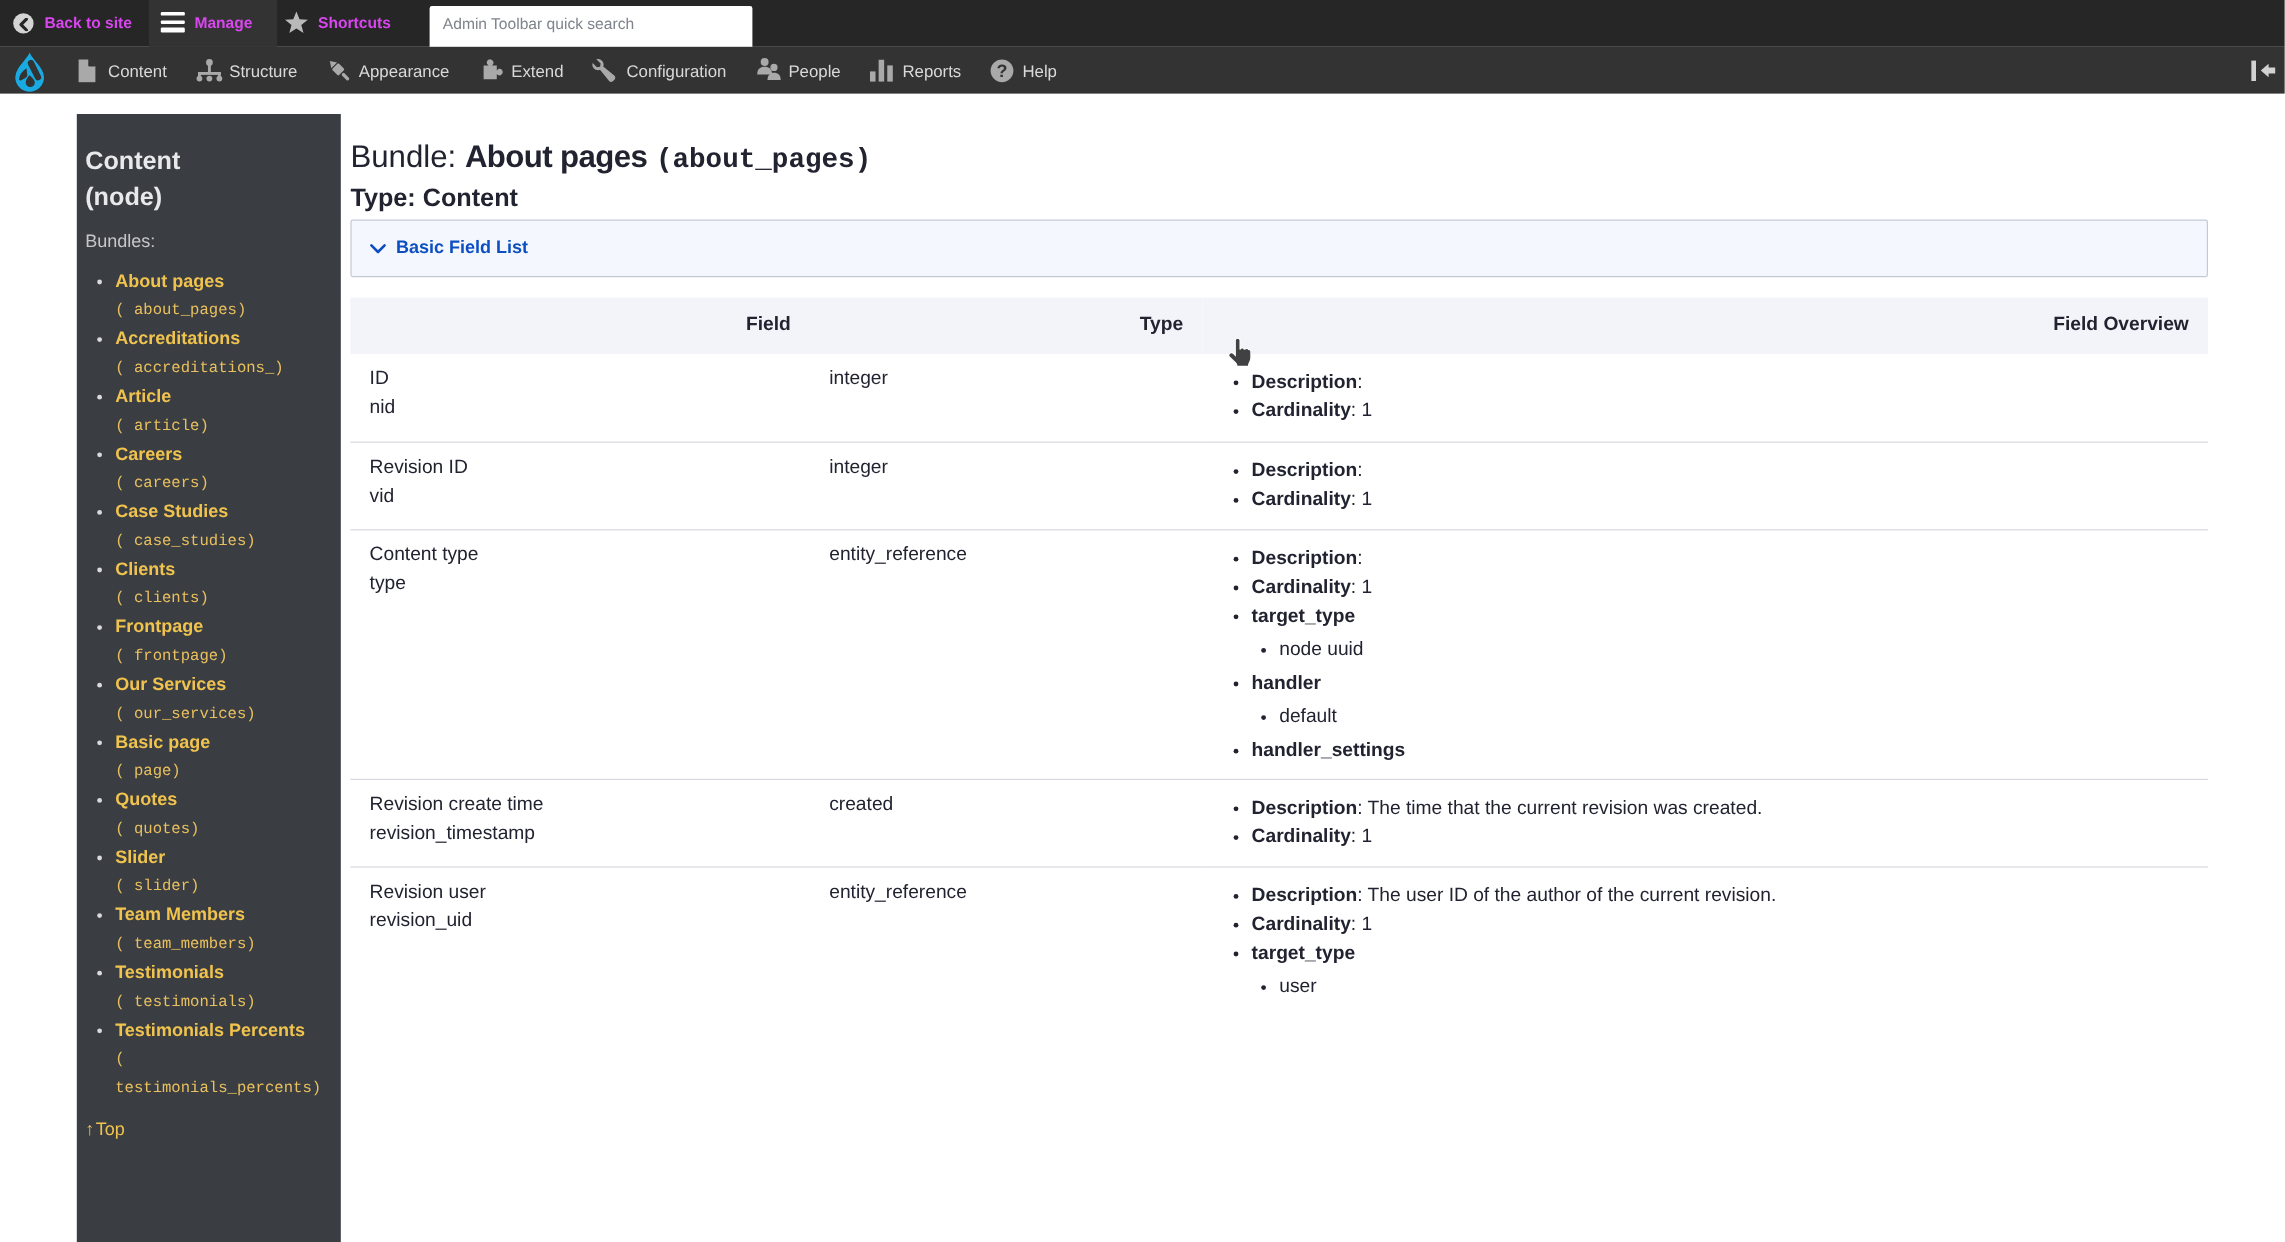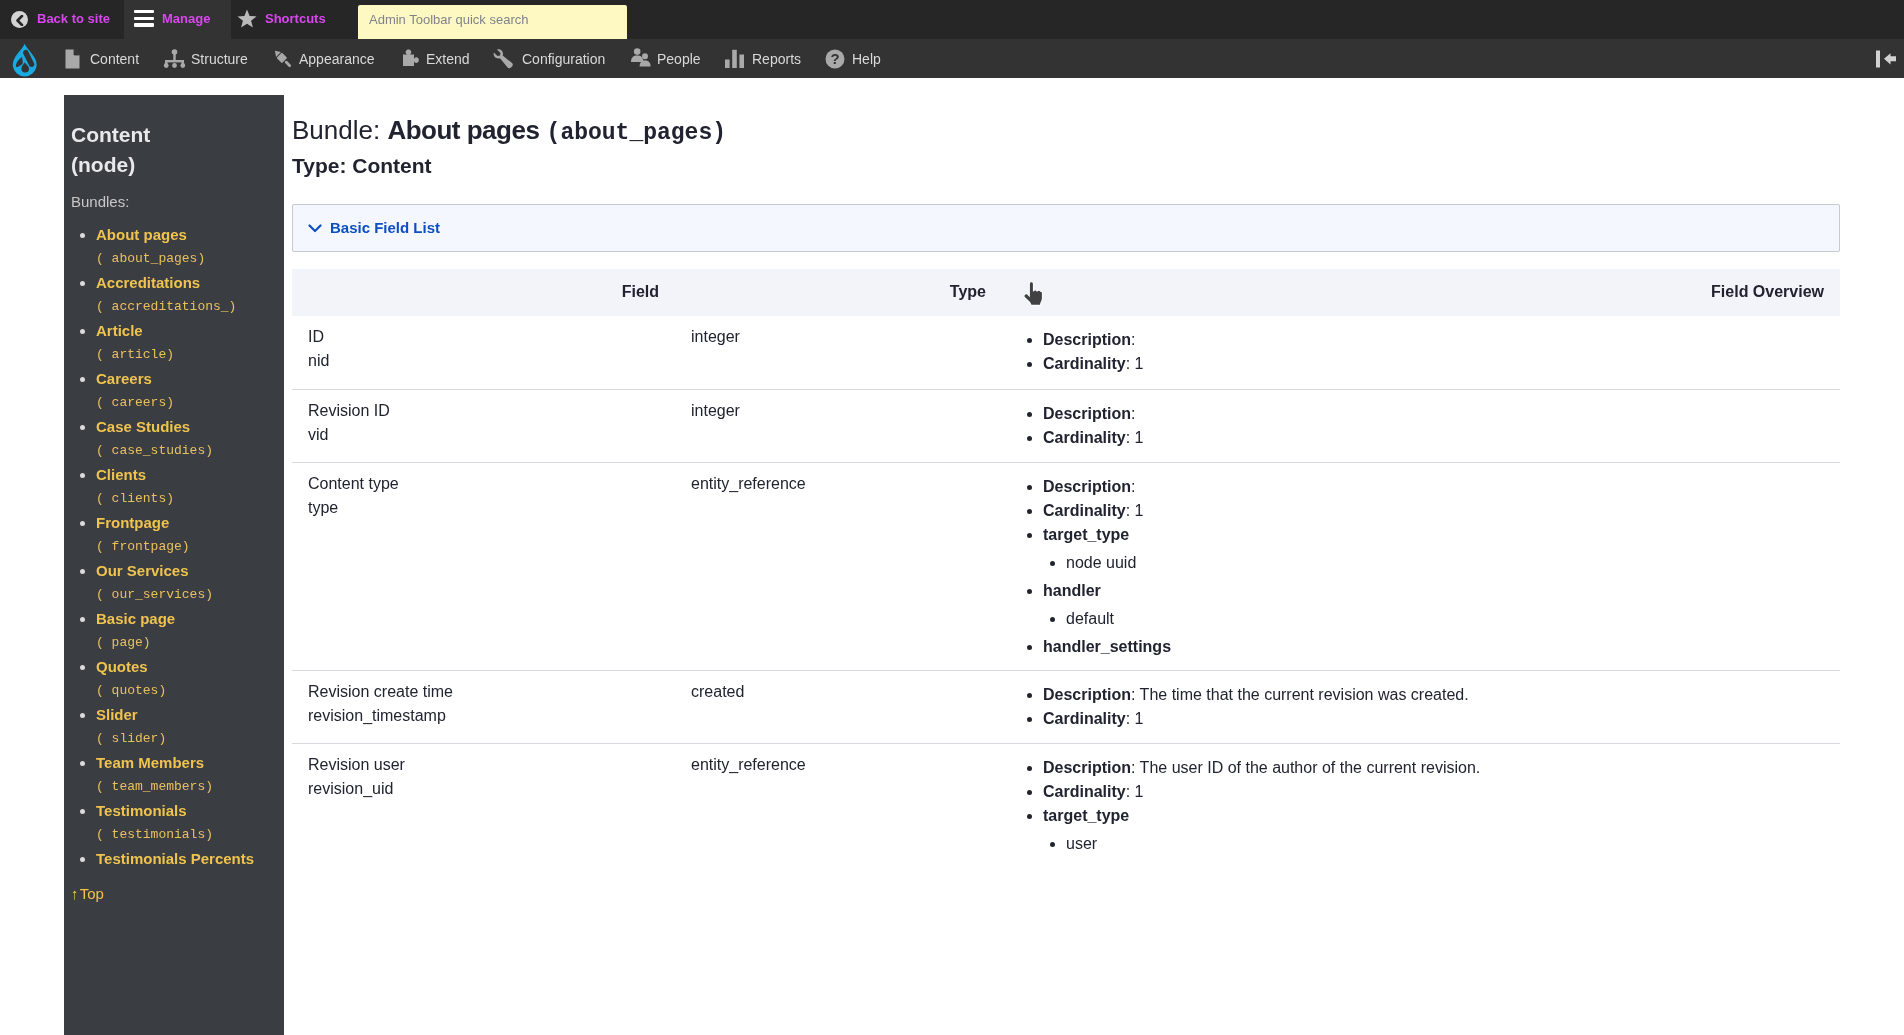--- a/index.html
+++ b/index.html
@@ -8,21 +8,21 @@
 .mono{font-family:"Liberation Mono",monospace}
 
 .r1{position:absolute;top:0;left:0;width:1904px;height:39px;background:#262626;z-index:5}
 .tab-manage{position:absolute;left:124px;top:0;width:107px;height:39px;background:#333}
 .r1 .lbl{position:absolute;top:0;line-height:38px;white-space:nowrap;color:#d946ef;font-weight:bold;font-size:13px}
 .backcircle{position:absolute;left:11px;top:11px;width:17px;height:17px;border-radius:50%;background:#d4d4d4}
 .backcircle svg{position:absolute;left:4px;top:3.5px}
 .hamb{position:absolute;left:134px;top:10px;width:20px;height:18px}
 .hamb div{height:3.4px;background:#fff;border-radius:1px;margin-bottom:3.2px}
 .star{position:absolute;left:237px;top:9px}
-.qsearch{position:absolute;left:358px;top:5px;width:269px;height:40px;background:#fef9c3;
+.qsearch{position:absolute;left:358px;top:5px;width:269px;height:40px;background:#ffffff;
   border:none;border-radius:2px;font-size:13px;color:#7f838b;line-height:29px;padding-left:11px}
 
 .r2{position:absolute;top:39px;left:0;width:1904px;height:39px;background:#333;z-index:5}
 .r2 .ml{position:absolute;top:0;line-height:40px;white-space:nowrap;color:#d9d9d9;font-size:14px}
 .r2 svg.icon{position:absolute;top:10px}
 
 .sidebar{position:absolute;left:64px;top:95px;width:220px;height:940px;background:#3a3d42;z-index:2}
 .sb-h{margin:25px 0 0 7px;font-size:21px;line-height:29.5px;font-weight:bold;color:#e8e9ea}
 .sb-b{margin:11px 0 0 7px;font-size:15px;line-height:24px;color:#c6c7c9}
 .sidebar ul{margin:9px 0 0;padding:0 12px 0 32px;list-style:disc outside;color:#d9dadb}
@@ -31,21 +31,21 @@
 .sb-m{display:block;color:#e9c05e;font-size:13px;line-height:24px;font-family:"Liberation Mono",monospace}
 .sb-top{margin:11px 0 0 7px;font-size:15px;line-height:24px;color:#f0c34e}
 
 .main{position:absolute;left:292px;top:78px;width:1548px;color:#222330;display:flow-root}
 h1{margin-top:37px;font-size:26px;line-height:31px;font-weight:normal}
 h1 b{font-weight:bold;letter-spacing:-0.5px}
 h1 .mono{font-size:23px;font-weight:bold;line-height:24px}
 h2{margin-top:7px;font-size:21px;line-height:25px;font-weight:bold}
 .classline{margin-top:18px;font-size:16px;line-height:24px}
 .classline .mono{font-size:17px;line-height:20px}
-details{margin-top:26px;width:1548px;height:48px;background:#f4f7fd;border:1px solid #c3c9d5;border-radius:2px}
+details{margin-top:5px;width:1548px;height:48px;background:#f4f7fd;border:1px solid #c3c9d5;border-radius:2px}
 summary{list-style:none;position:relative;height:46px}
 summary .chev{position:absolute;left:15px;top:19px}
 summary .stxt{position:absolute;left:37px;top:9px;line-height:28px;font-size:15px;font-weight:bold;color:#0d4fc1}
 
 table{margin-top:17px;border-collapse:collapse;table-layout:fixed;width:1548px;font-size:16px;line-height:24px;color:#222330}
 thead th{background:#f3f4f9;text-align:right;font-weight:bold;padding:11px 16px 0;height:47px;vertical-align:top}
 tbody td{vertical-align:top;padding:9px 16px 0}
 tbody tr+tr td{border-top:1px solid #d8d9de}
 td .fn{font-weight:normal}
 .mc{font-family:Liberation Sans, sans-serif}
@@ -197,20 +197,21 @@
     <li>
         <span class="sb-lbl">Team Members</span>
         <span class="sb-m">( team_members)</span>
       </li>
     <li>
         <span class="sb-lbl">Testimonials</span>
         <span class="sb-m">( testimonials)</span>
       </li>
     <li>
         <span class="sb-lbl">Testimonials Percents</span>
+        <span class="sb-m">( testimonials_percents)</span>
       </li>
   </ul>
   <div class="sb-top">↑ Top</div>
 </div>
 <div class="main">
   <h1>Bundle: <b>About pages</b> <span class="mono">(about_pages)</span></h1>
   <h2>Type: Content</h2>
   <details open="">
     <summary>
       <svg class="chev" width="14" height="9" viewBox="0 0 14 9">

